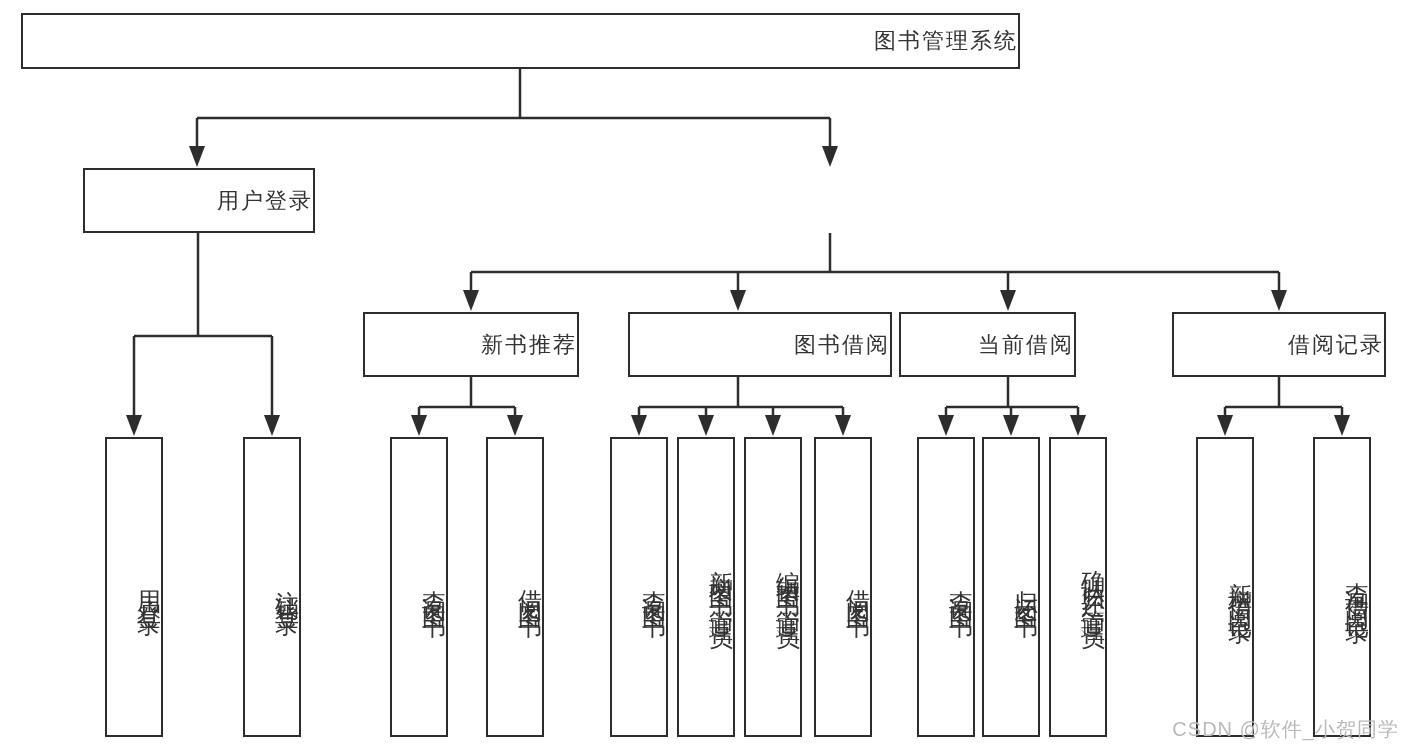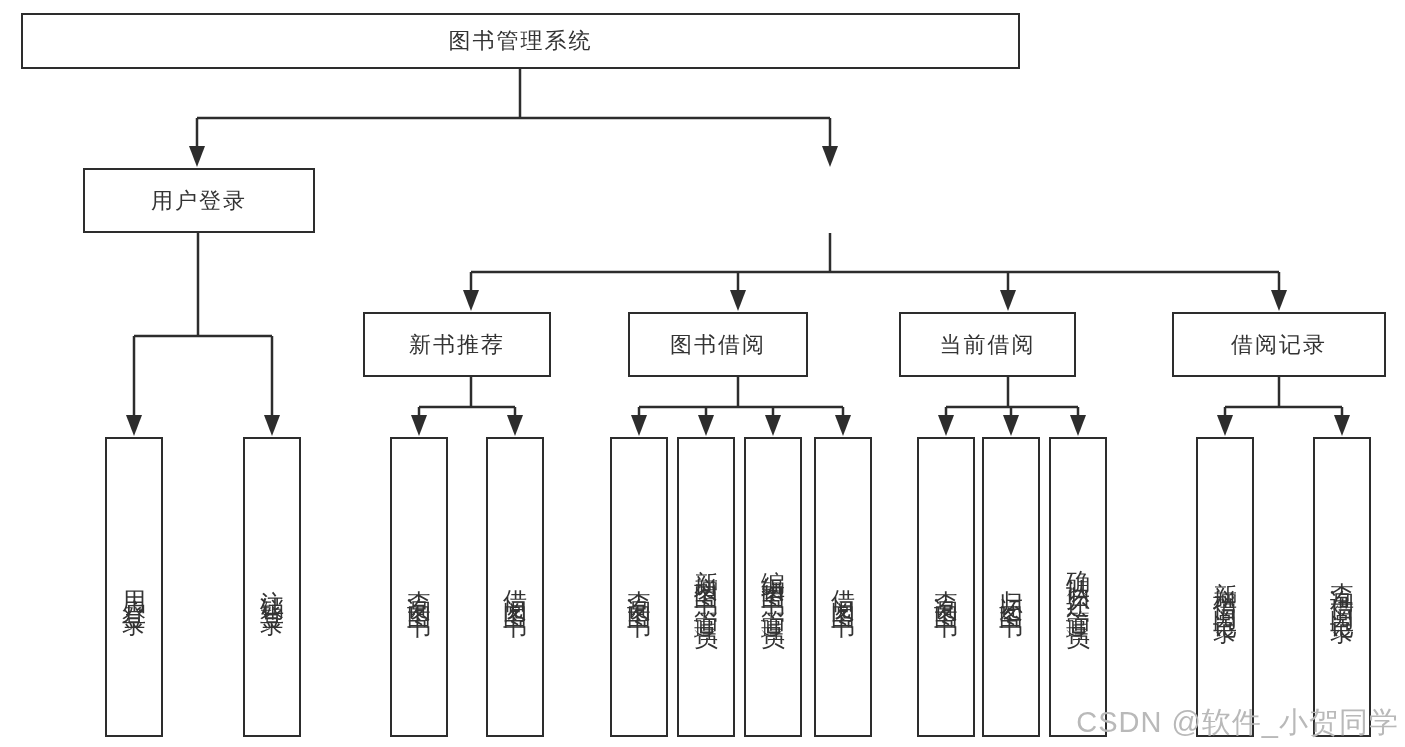--- a/index.html
+++ b/index.html
@@ -4,38 +4,38 @@
 <title>图书管理系统</title>
 <style>
   html,body{margin:0;padding:0;background:#ffffff;}
   .canvas{
     position:relative;width:1405px;height:747px;background:#ffffff;
     font-family:"Liberation Sans","DejaVu Sans",sans-serif;color:#333333;overflow:hidden;
   }
   .connectors{position:absolute;left:0;top:0;pointer-events:none;}
   .node{
     position:absolute;box-sizing:border-box;background:#ffffff;
-    border:2.5px solid #2d2d2d;display:flex;align-items:center;justify-content:center;
+    border:2.5px solid #2d2d2d;display:flex;align-items:center;justify-content:flex-end;
   }
   .hlabel{font-size:22px;letter-spacing:2px;color:#333333;white-space:nowrap;}
   .leaf{width:58px;top:437px;height:300px;}
   .vlabel{
     writing-mode:vertical-rl;text-orientation:mixed;
     font-size:24px;letter-spacing:8px;color:#333333;line-height:1;white-space:nowrap;
   }
   .watermark{
-    position:absolute;right:6px;bottom:4px;font-size:29px;color:#b9b9b9;
+    position:absolute;right:6px;bottom:4px;font-size:20px;color:#b9b9b9;
     letter-spacing:1px;white-space:nowrap;
   }
   
   #box-root{left:21px;top:13px;width:999px;height:56px;}
   #box-user-login{left:83px;top:168px;width:232px;height:65px;}
   #box-book-mgmt{left:712px;top:168px;width:236px;height:65px;}
-  #box-new-book{left:363px;top:312px;width:188px;height:65px;}
-  #box-book-borrow{left:628px;top:312px;width:180px;height:65px;}
+  #box-new-book{left:363px;top:312px;width:216px;height:65px;}
+  #box-book-borrow{left:628px;top:312px;width:264px;height:65px;}
   #box-current-borrow{left:899px;top:312px;width:177px;height:65px;}
   #box-borrow-records{left:1172px;top:312px;width:214px;height:65px;}
   #leaf-a1{left:105px;} #leaf-a2{left:243px;}
   #leaf-b1{left:390px;} #leaf-b2{left:486px;}
   #leaf-c1{left:610px;} #leaf-c2{left:677px;} #leaf-c3{left:744px;} #leaf-c4{left:814px;}
   #leaf-d1{left:917px;} #leaf-d2{left:982px;} #leaf-d3{left:1049px;}
   #leaf-e1{left:1196px;} #leaf-e2{left:1313px;}
 </style>
 </head>
 <body>

